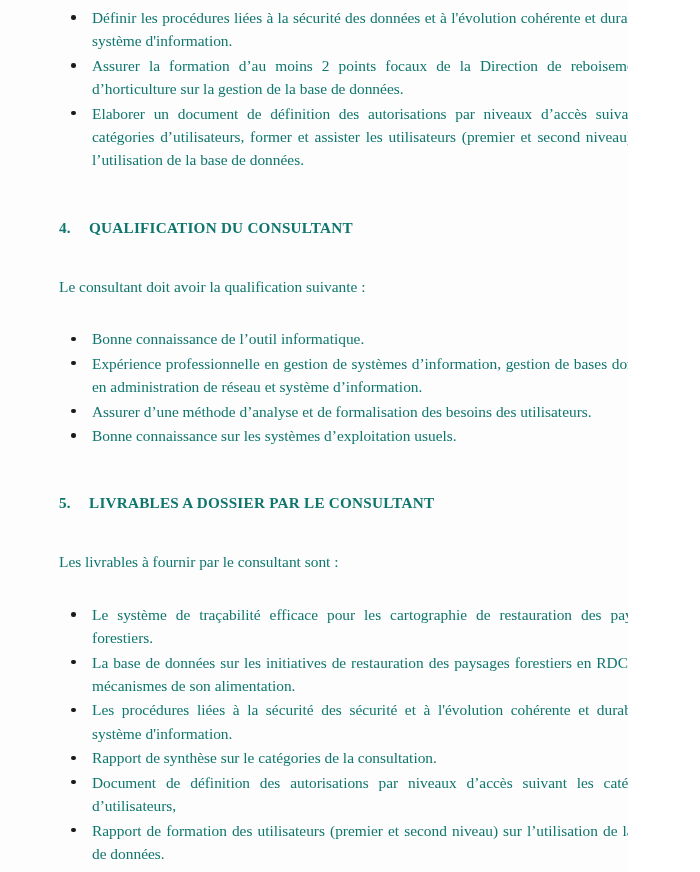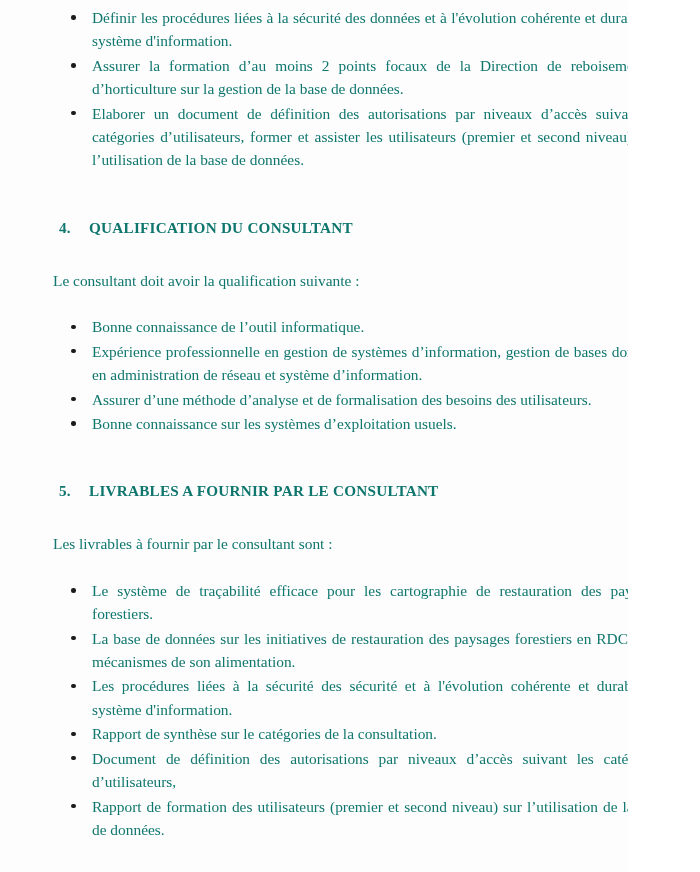--- a/index.html
+++ b/index.html
@@ -40,21 +40,21 @@
     font-weight: bold;
   }
   .heading .htext {
     flex: 1 1 auto;
   }
 
   
   .intro {
     font-size: 15.4px;
     line-height: 1.46;
-    margin: 11px;
+    margin: 17px;
     padding: 0;
   }
 
   
   ul.bullets {
     list-style: none;
     margin: 0;
     padding: 0;
   }
   ul.bullets > li {
@@ -132,21 +132,21 @@
       <li>
         <span class="dot"></span>
         <span class="txt">Bonne connaissance sur les systèmes d’exploitation usuels.</span>
       </li>
     </ul>
 
     <div class="gap-xl"></div>
 
     <div class="heading">
       <span class="num">5.</span>
-      <span class="htext">LIVRABLES A FOURNIR PAR LE CONSULTANT</span>
+      <span class="htext">LIVRABLES A DOSSIER PAR LE CONSULTANT</span>
     </div>
     <div class="gap-m"></div>
     <p class="intro">Les livrables à fournir par le consultant sont :</p>
     <div class="gap-s"></div>
     <ul class="bullets">
       <li>
         <span class="dot"></span>
         <span class="txt">Le système de traçabilité efficace pour les cartographie de restauration des paysages forestiers.</span>
       </li>
       <li>

